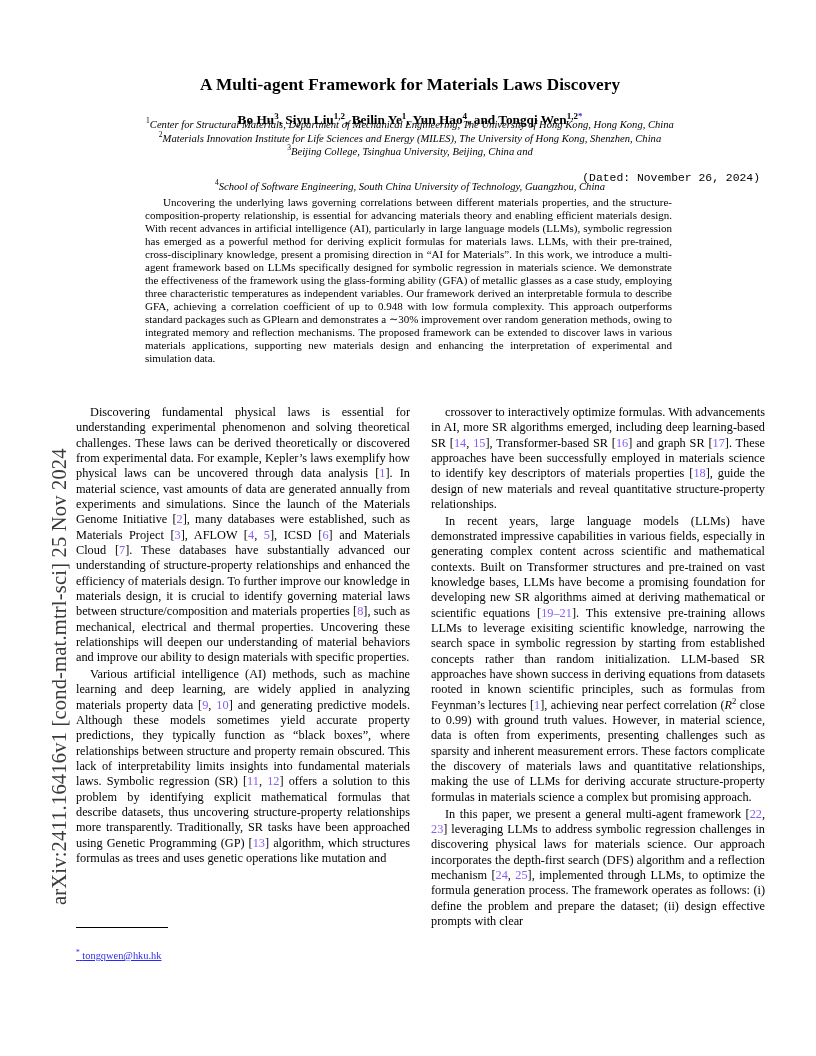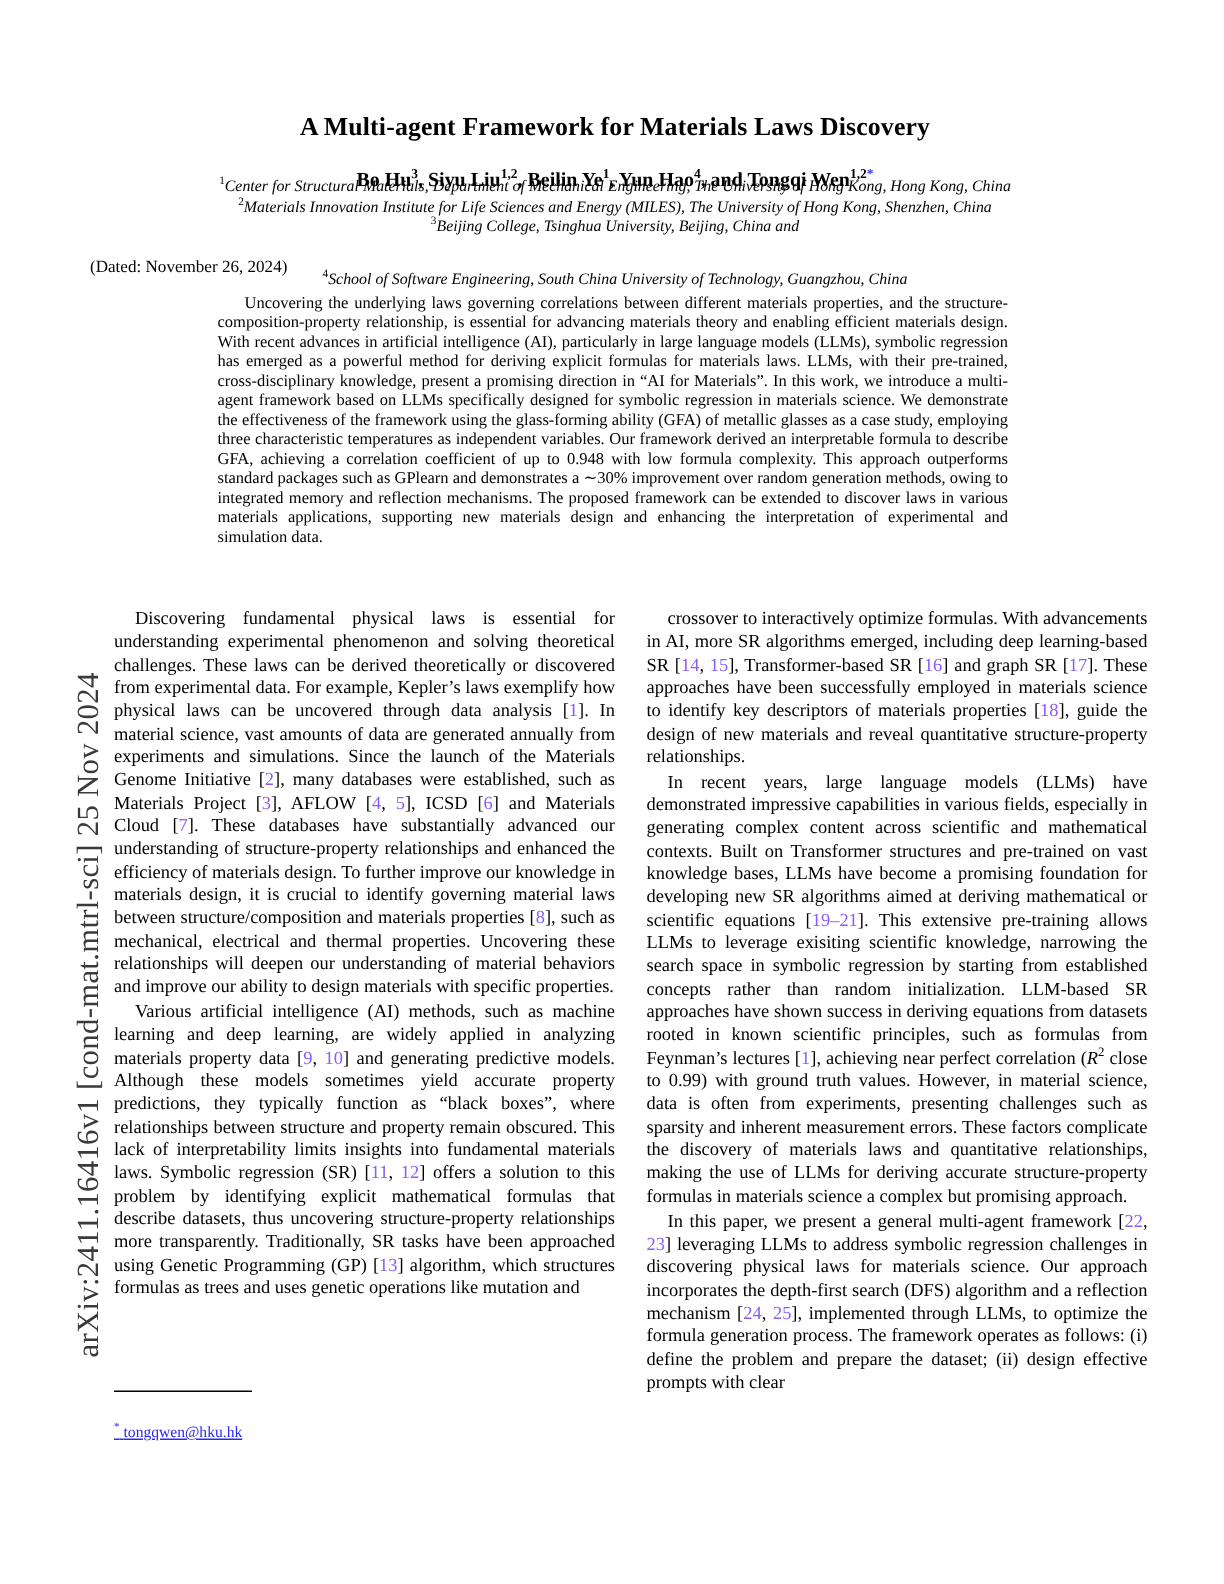--- a/index.html
+++ b/index.html
@@ -82,22 +82,23 @@
   #affil1 { top: 118px; }
   #affil2 { top: 131.5px; }
   #affil3 { top: 145px; }
   #affil4 { top: 158.5px; margin-top: 21px; }
 
   #dated {
     position: absolute;
     left: 0;
     top: 172px;
     width: 700px;
-    text-align: left;
+    text-align: right;
     font-size: 11.4px;
+    font-family: Liberation Mono, monospace;
   }
 
   #abstract {
     position: absolute;
     left: 85px;
     top: 196px;
     width: 527px;
     font-size: 11px;
     line-height: 13px;
     text-align: justify;

